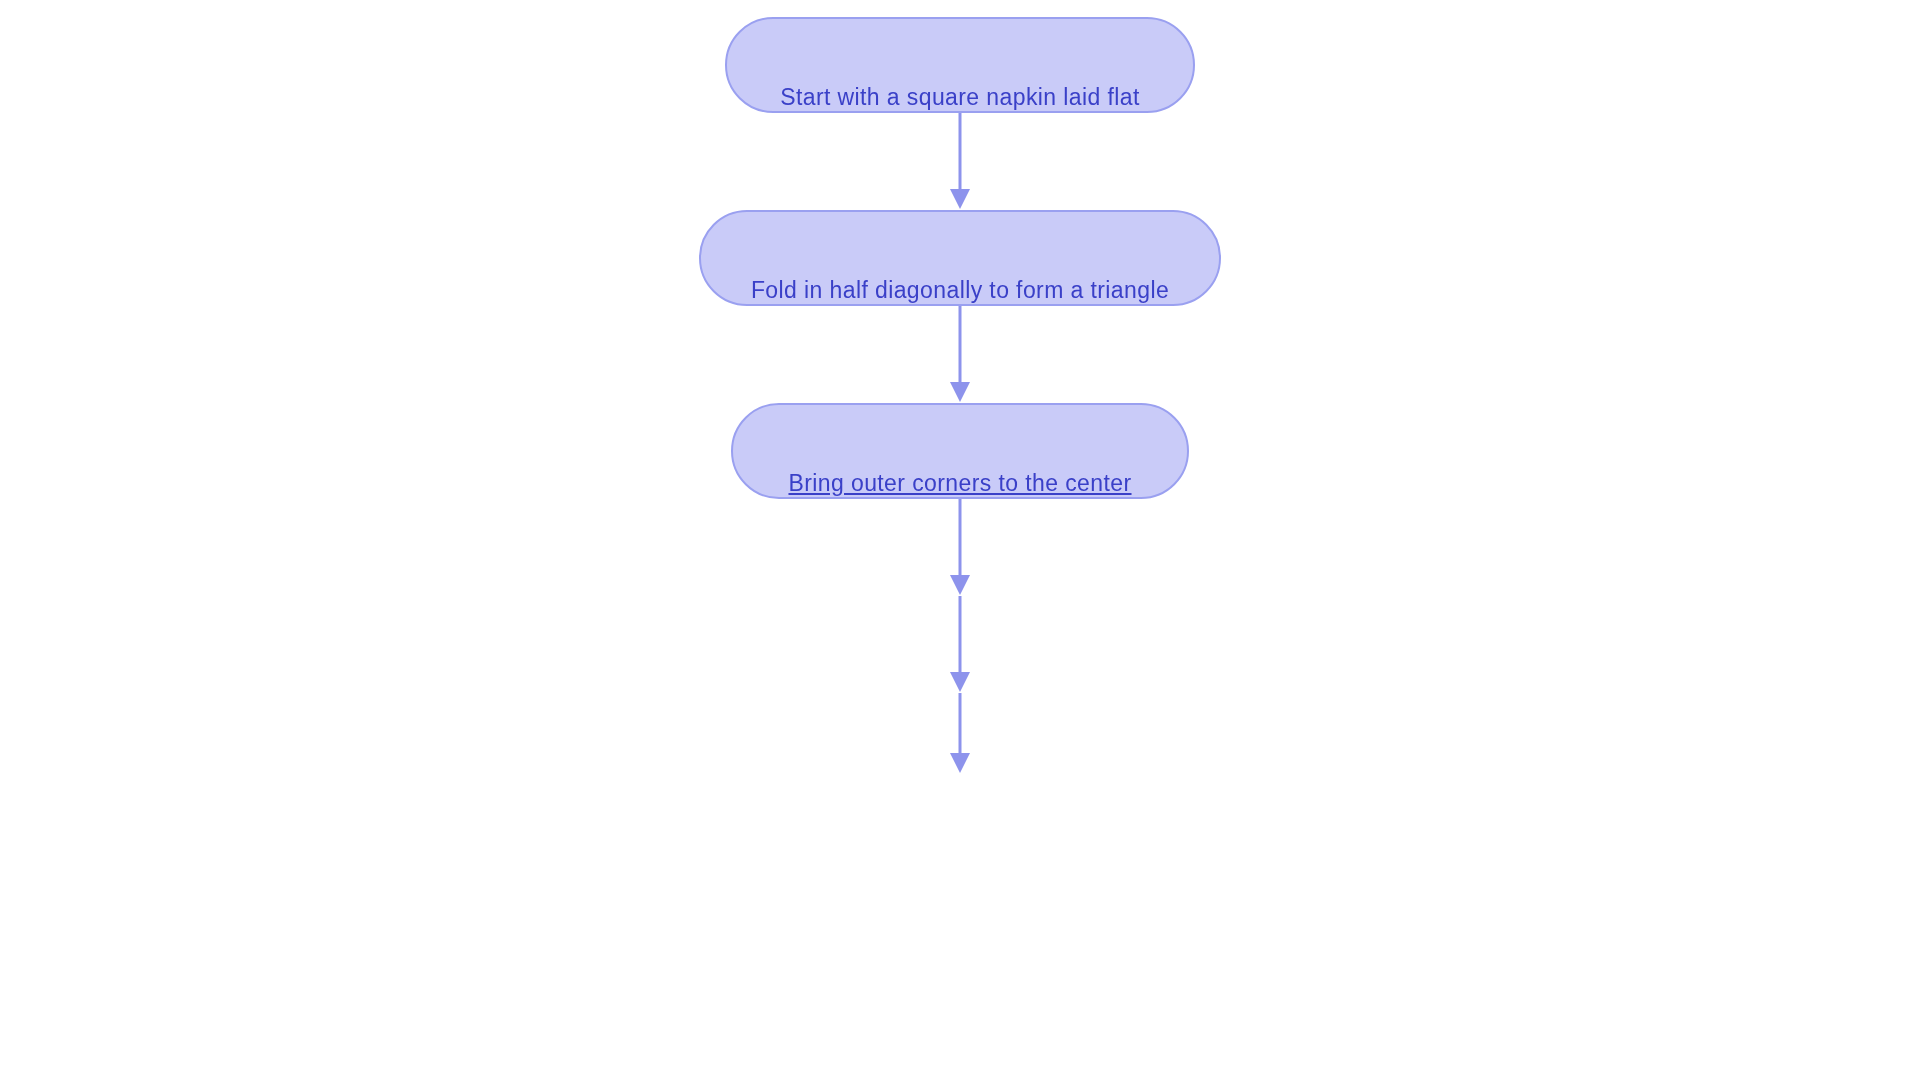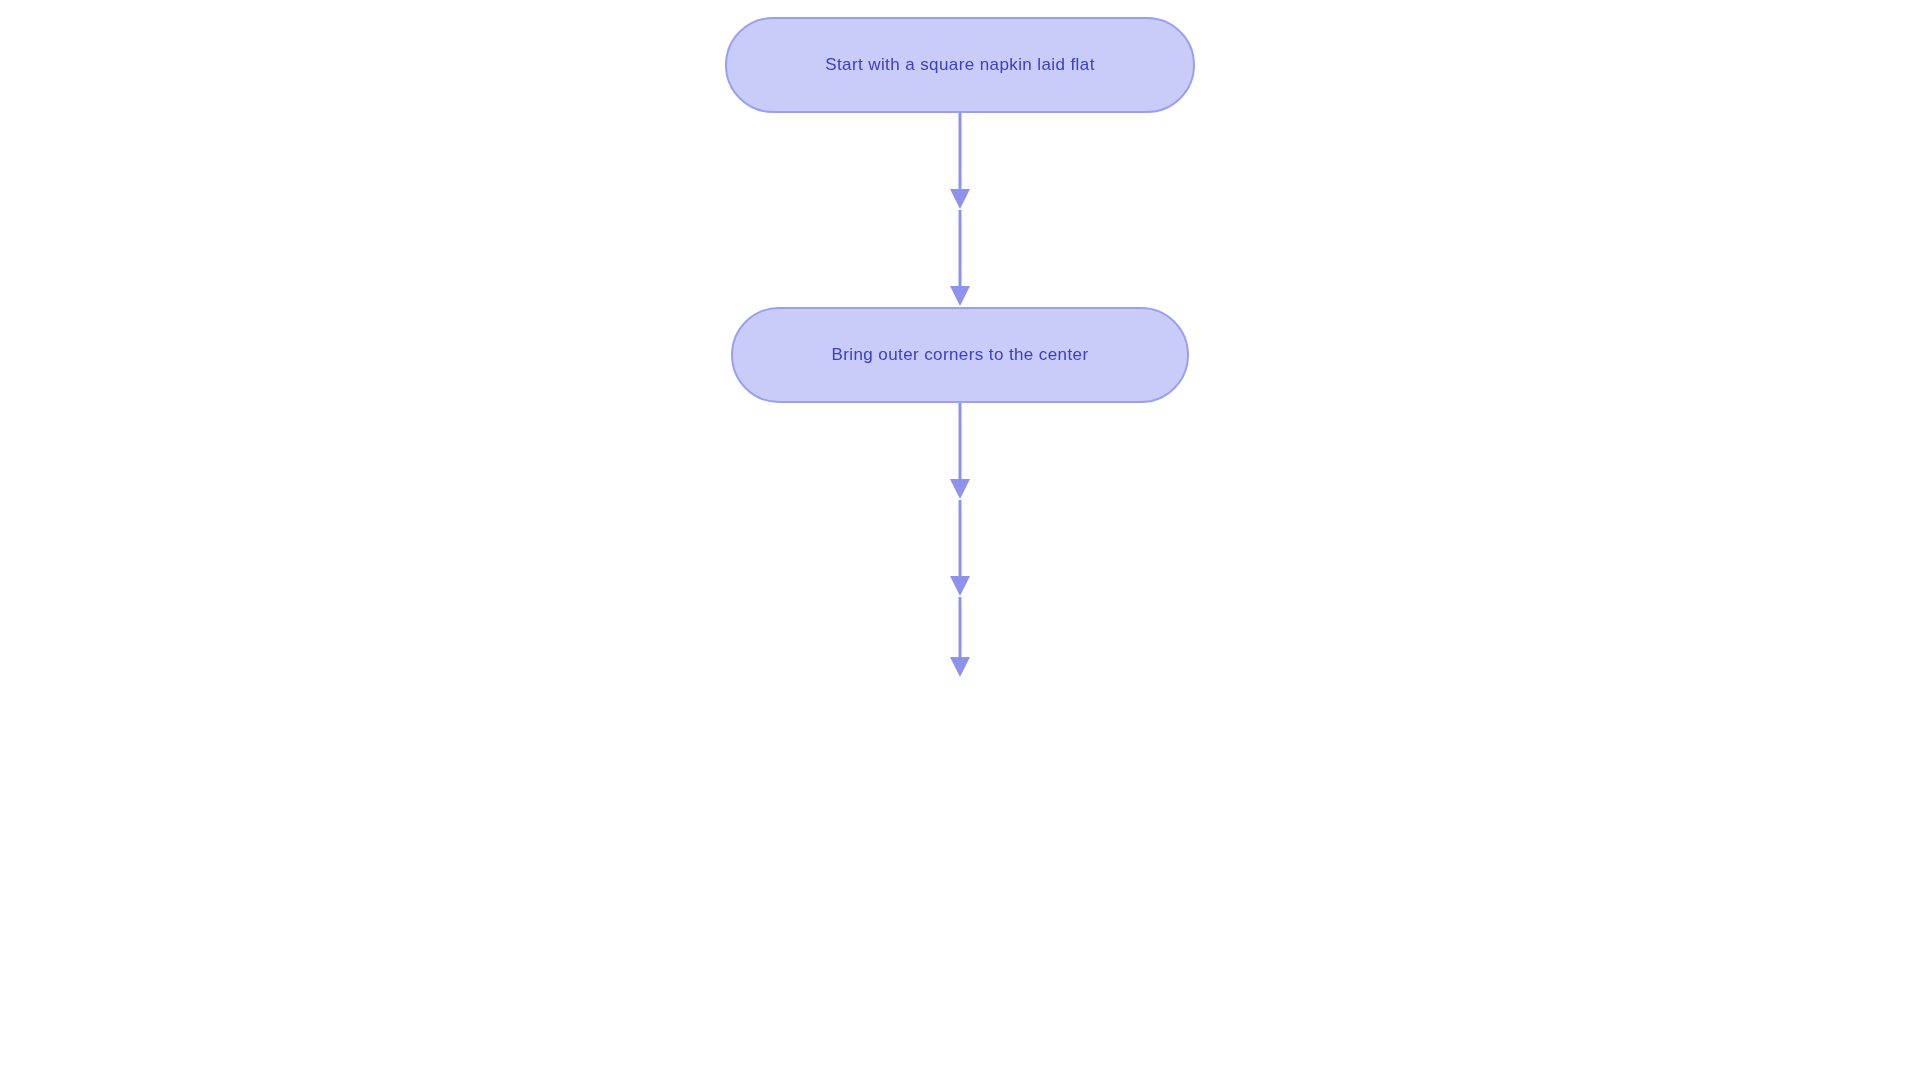--- a/index.html
+++ b/index.html
@@ -29,36 +29,36 @@
     position: absolute;
     left: 50%;
     top: 17px;
     transform: translateX(-50%);
     display: flex;
     flex-direction: column;
     align-items: center;
   }
   .node {
     display: flex;
-    align-items: center;
+    align-items: flex-end;
     justify-content: center;
     height: 96px;
     background: var(--node-fill);
     border: 2px solid var(--node-border);
     border-radius: 48px;
     color: var(--node-text);
-    font-size: 17px;
+    font-size: 23px;
     letter-spacing: 0.4px;
     text-align: center;
     white-space: nowrap;
     flex: 0 0 auto;
   }
   .node.w1 { width: 470px; }
   .node.w2 { width: 522px; }
-  .node.w3 { width: 458px; }
+  .node.w3 { width: 458px; text-decoration: underline; }
   .node.w4 { width: 270px; }
   .node.w5 { width: 644px; }
   .node.ellipse {
     width: 120px;
     height: 96px;
     border-radius: 50%;
   }
   .arrow {
     flex: 0 0 auto;
     display: block;
@@ -72,20 +72,23 @@
 
     <div class="node w1">
       <span>Start with a square napkin laid flat</span>
     </div>
 
     <svg class="arrow" width="24" height="97" viewBox="0 0 24 97">
       <line x1="12" y1="0" x2="12" y2="77" stroke="var(--arrow-color)" stroke-width="3"></line>
       <polygon points="2,76 22,76 12,96" fill="var(--arrow-color)"></polygon>
     </svg>
 
+    <div class="node w2">
+      <span>Fold in half diagonally to form a triangle</span>
+    </div>
 
     <svg class="arrow" width="24" height="97" viewBox="0 0 24 97">
       <line x1="12" y1="0" x2="12" y2="77" stroke="var(--arrow-color)" stroke-width="3"></line>
       <polygon points="2,76 22,76 12,96" fill="var(--arrow-color)"></polygon>
     </svg>
 
     <div class="node w3">
       <span>Bring outer corners to the center</span>
     </div>
 

